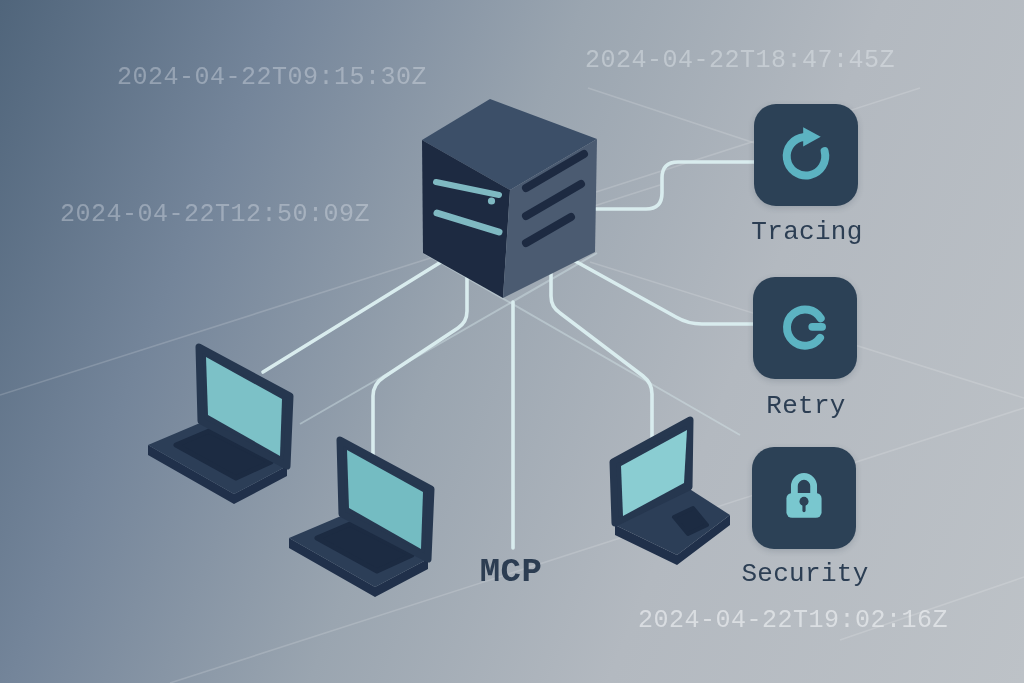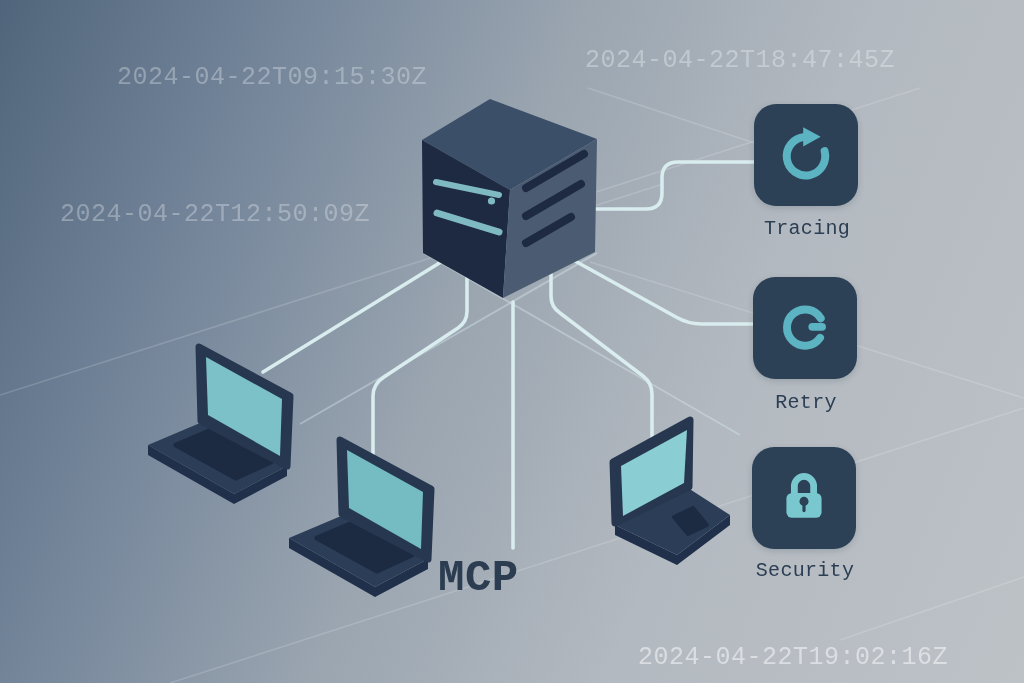--- a/index.html
+++ b/index.html
@@ -10,39 +10,39 @@
   }
   .art{position:absolute;left:0;top:0;}
   .wm{
     position:absolute;font-size:25px;letter-spacing:.5px;
     color:rgba(236,241,245,.34);white-space:nowrap;user-select:none;
   }
   .wm-tl{left:117px;top:63px;}
   .wm-tr{left:585px;top:46px;color:rgba(240,244,247,.38);}
   .wm-ml{left:60px;top:200px;}
   .wm-bl{left:53px;top:543px;color:rgba(244,247,249,.40);}
-  .wm-br{left:638px;top:606px;color:rgba(248,250,252,.55);margin-top:37px;}
+  .wm-br{left:638px;top:606px;color:rgba(248,250,252,.55);}
   .card{
     position:absolute;width:104px;height:102px;border-radius:22px;
     background:#2c4156;display:flex;align-items:center;justify-content:center;
     box-shadow:0 2px 6px rgba(30,42,60,.18);
   }
   .card-tracing{left:754px;top:104px;}
   .card-retry{left:753px;top:277px;}
   .card-security{left:752px;top:447px;}
   .feature-label{
-    position:absolute;width:160px;text-align:center;font-size:20px;
+    position:absolute;width:160px;text-align:center;font-size:26px;
     font-weight:500;color:#2c3e53;letter-spacing:.3px;
   }
   .lbl-tracing{left:727px;top:217px;}
   .lbl-retry{left:726px;top:391px;}
   .lbl-security{left:725px;top:559px;}
   .mcp-label{
-    position:absolute;left:438px;top:553px;width:120px;text-align:left;
-    font-size:44px;font-weight:600;color:#2c3d52;letter-spacing:.5px;
+    position:absolute;left:451px;top:553px;width:120px;text-align:center;
+    font-size:34px;font-weight:600;color:#2c3d52;letter-spacing:.5px;
   }
 </style>
 </head>
 <body>
 
 <div class="stage">
 
   <svg class="art" width="1024" height="683" viewBox="0 0 1024 683">
 
     <g stroke="rgba(255,255,255,0.16)" stroke-width="1.6" fill="none">

